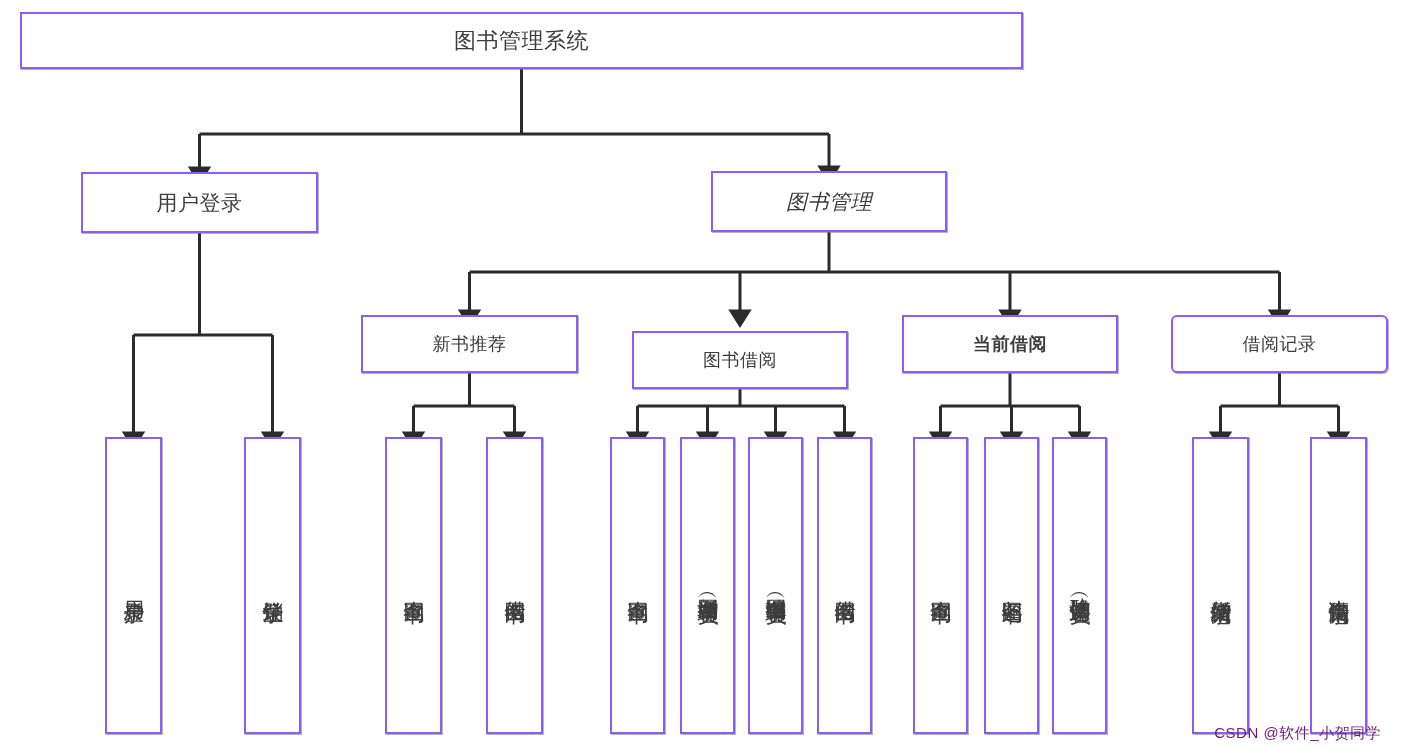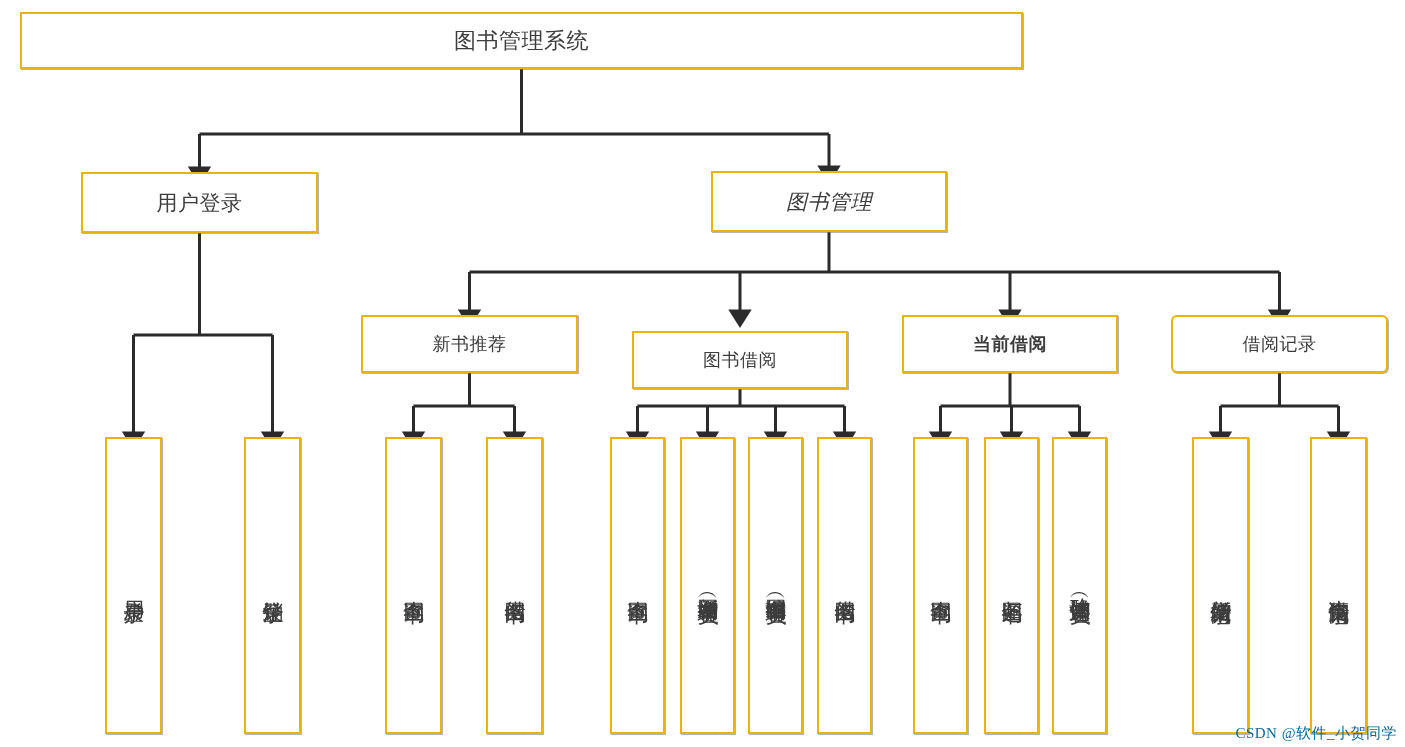--- a/index.html
+++ b/index.html
@@ -18,21 +18,21 @@
     position: absolute;
     left: 0;
     top: 0;
     width: 1405px;
     height: 747px;
   }
   .node-box {
     position: absolute;
     box-sizing: border-box;
     background: #ffffff;
-    border: 2px solid #eab308;
+    border: 2px solid #8b5cf6;
     box-shadow: 1px 1px 0 rgba(120,120,120,0.55);
   }
   .node-label-h {
     position: absolute;
     left: 0;
     top: 0;
     width: 100%;
     height: 100%;
     display: flex;
     align-items: center;
@@ -65,27 +65,26 @@
   #edges {
     position: absolute;
     left: 0;
     top: 0;
     width: 1405px;
     height: 747px;
     pointer-events: none;
   }
   #watermark {
     position: absolute;
-    right: 8px;
+    right: 24px;
     bottom: 4px;
     font-size: 15px;
-    color: #0369a1;
+    color: #701a75;
     white-space: nowrap;
     letter-spacing: 0.5px;
-    font-family: Liberation Serif, serif;
   }
 </style>
 </head>
 <body>
 
 <div id="diagram-root">
   <svg id="edges" viewBox="0 0 1405 747" width="1405" height="747" xmlns="http://www.w3.org/2000/svg">
     <defs>
       <marker id="arrowhead" markerWidth="9" markerHeight="9" refX="1.2" refY="4.5" orient="auto" markerUnits="strokeWidth">
         <path d="M0,0.6 L0,8.4 L6.2,4.5 z" fill="#2b2b2b"></path>

